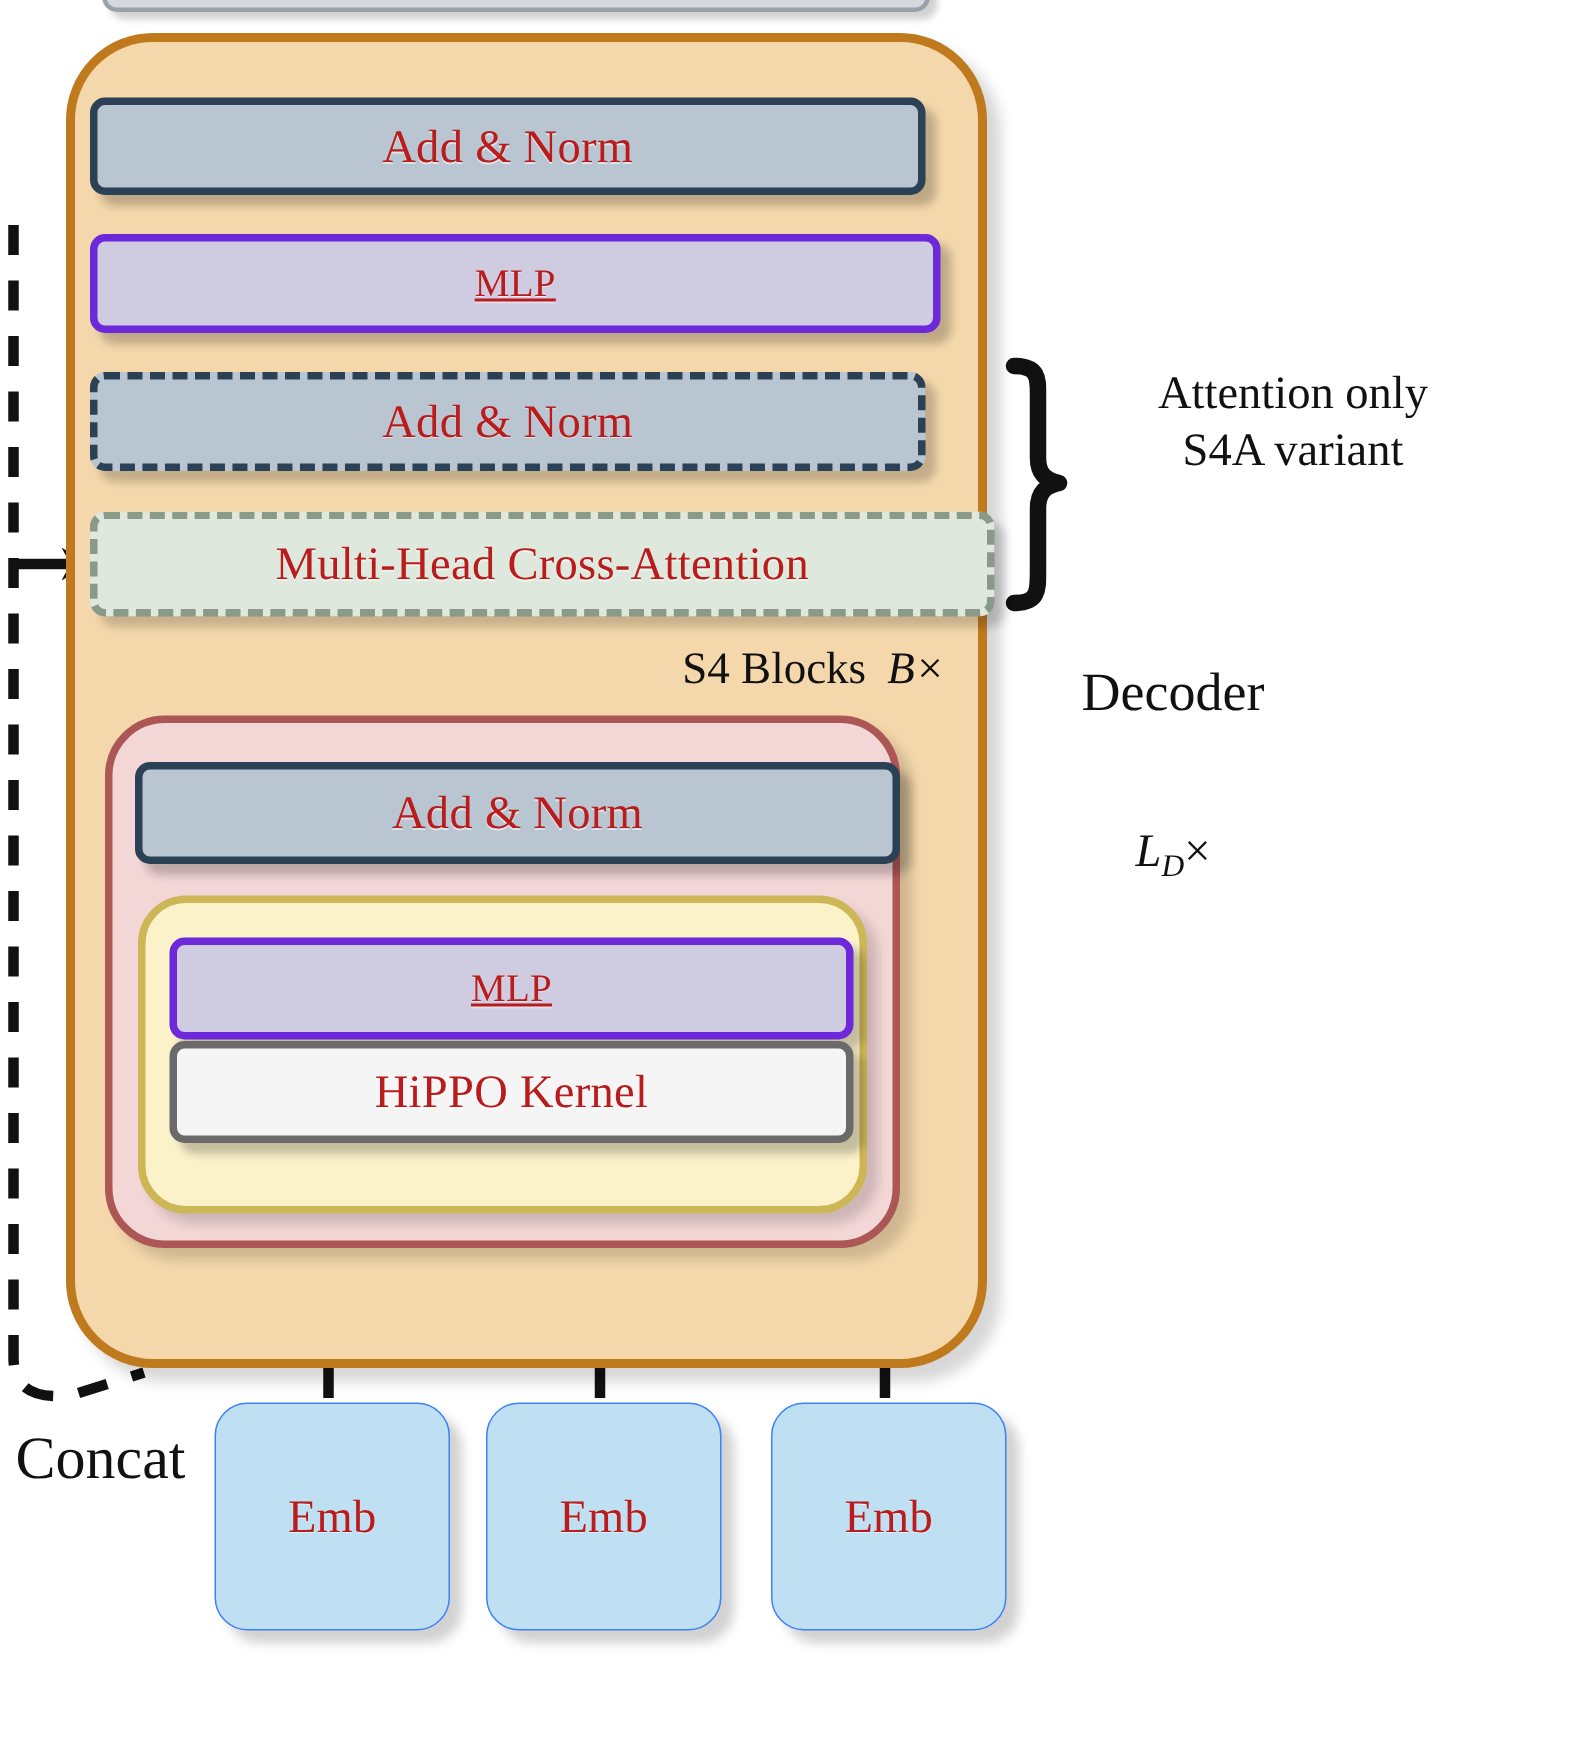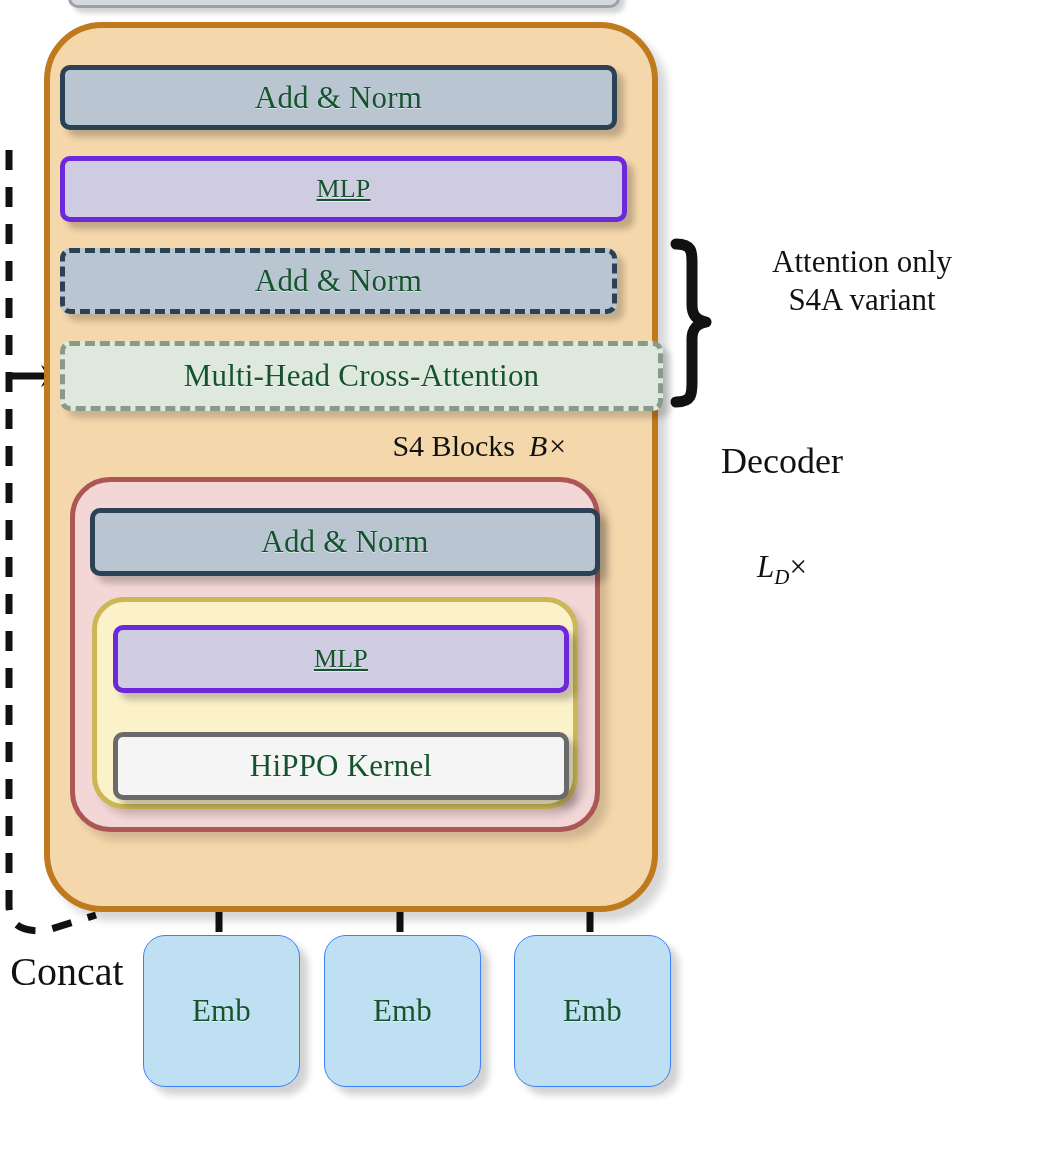--- a/index.html
+++ b/index.html
@@ -19,21 +19,21 @@
   }
 
   
   .blk {
     position: absolute;
     box-sizing: border-box;
     display: flex;
     align-items: center;
     justify-content: center;
     border-radius: 10px;
-    color: #14532d;
+    color: #b91c1c;
     letter-spacing: .2px;
     text-shadow: 0 1px 0 rgba(255,255,255,.55);
   }
 
   
   #clipped-top {
     position: absolute;
     left: 68px;
     top: -18px;
     width: 552px;
@@ -127,38 +127,38 @@
 
   
   #blk-addnorm-1 { left: 60px;  top: 65px;  width: 557px; height: 65px; }
   #blk-mlp-1     { left: 60px;  top: 156px; width: 567px; height: 66px; }
   #blk-addnorm-2 { left: 60px;  top: 248px; width: 557px; height: 66px; }
   #blk-attn      { left: 60px;  top: 341px; width: 603px; height: 70px; }
 
   
   #blk-addnorm-3 { left: 90px;  top: 508px; width: 510px; height: 68px; }
   #blk-mlp-2     { left: 113px; top: 625px; width: 456px; height: 68px; }
-  #blk-hippo     { left: 113px; top: 732px; width: 456px; height: 68px; }
+  #blk-hippo     { left: 113px; top: 694px; width: 456px; height: 68px; }
 
   
   #emb-1 { left: 143px; top: 935px; width: 157px; height: 152px; }
   #emb-2 { left: 324px; top: 935px; width: 157px; height: 152px; }
   #emb-3 { left: 514px; top: 935px; width: 157px; height: 152px; }
 
   
   .lbl {
     position: absolute;
     color: #111111;
     text-align: center;
     line-height: 1.22;
   }
   #lbl-s4-blocks {
     left: 330px; top: 428px; width: 300px;
     font-size: 30px;
-    text-align: center;
+    text-align: right;
   }
   #lbl-s4-blocks .ital { font-style: italic; padding-left: 14px; }
 
   #lbl-attn-note {
     left: 712px; top: 243px; width: 300px;
     font-size: 31px;
     text-align: center;
   }
   #lbl-decoder-stack {
     left: 672px; top: 440px; width: 220px;

